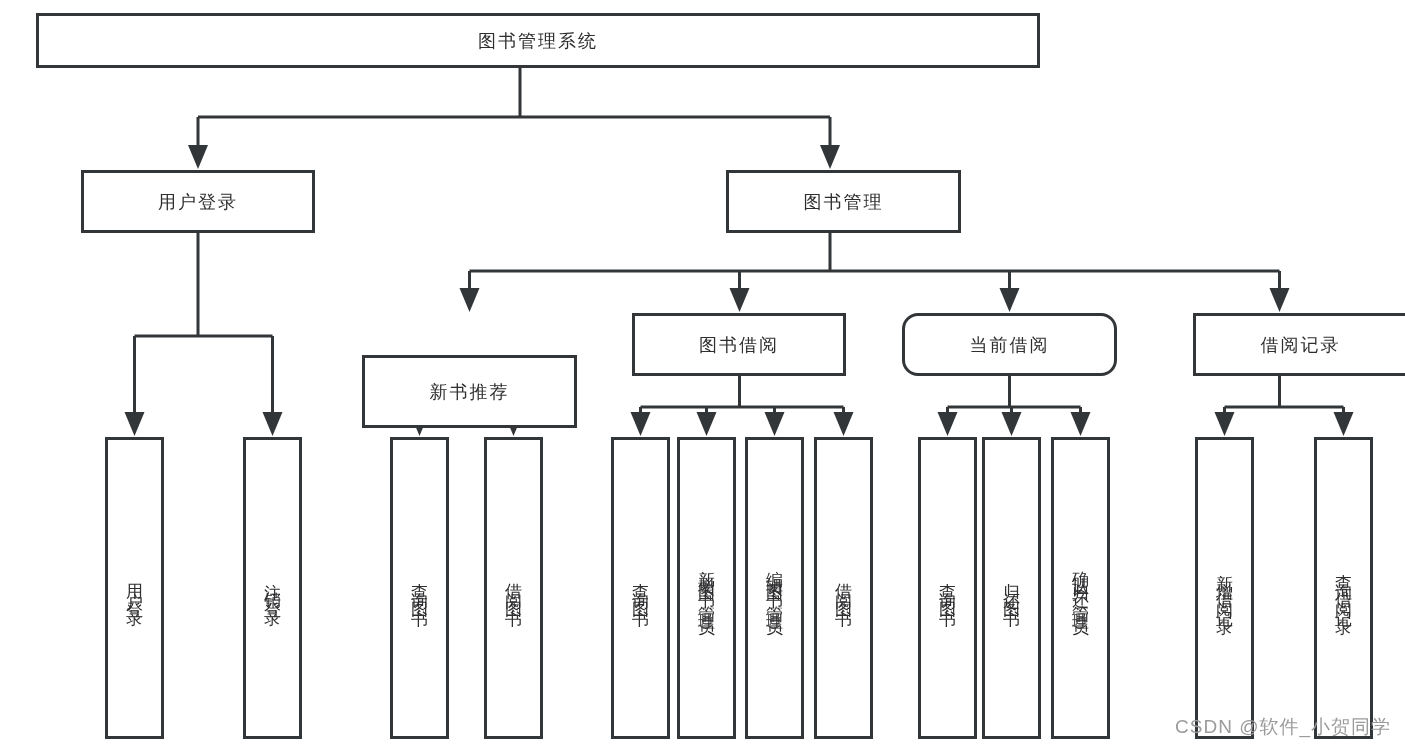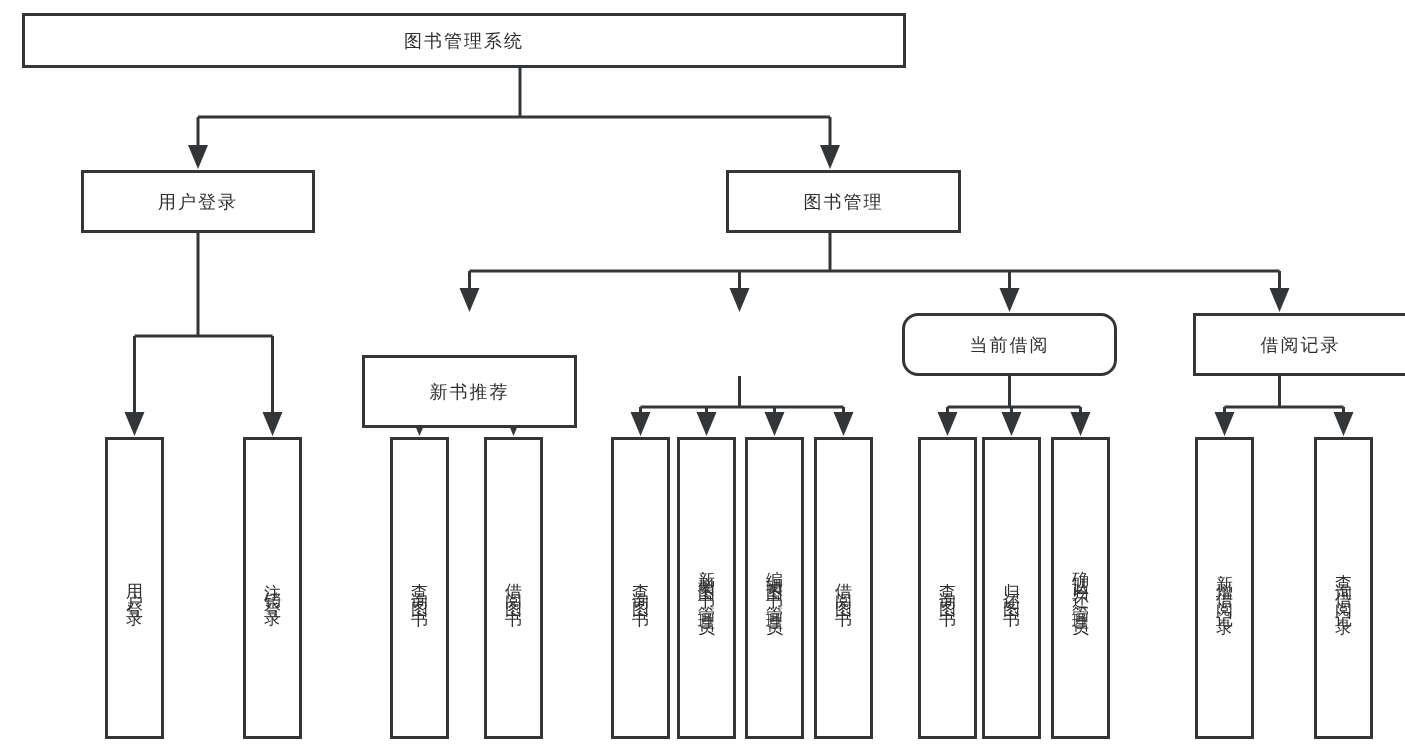--- a/index.html
+++ b/index.html
@@ -27,21 +27,21 @@
   .vbox{
     writing-mode:vertical-lr;
     text-orientation:upright;
     font-size:17px;
     letter-spacing:9px;
     line-height:1;
     text-align:center;
   }
   .vbox.tight{letter-spacing:7px;font-size:17px;}
   
-  .n-root{left:22px;top:13px;width:884px;height:55px;}
+  .n-root{left:36px;top:13px;width:1004px;height:55px;}
   .n-login{left:81px;top:170px;width:234px;height:63px;}
   .n-mgmt{left:712px;top:170px;width:235px;height:63px;margin-left:14px;}
   .n-l3-0{left:362px;top:313px;width:215px;height:73px;margin-top:42px;}
   .n-l3-1{left:632px;top:313px;width:214px;height:63px;}
   .n-l3-2{left:902px;top:313px;width:215px;height:63px;border-radius:16px;}
   .n-l3-3{left:1172px;top:313px;width:215px;height:63px;margin-left:21px;}
   .leaf{top:437px;width:59px;height:302px;}
   .lf-0{left:105px;}  .lf-1{left:243px;}
   .lf-2{left:390px;}  .lf-3{left:484px;}
   .lf-4{left:611px;}  .lf-5{left:677px;} .lf-6{left:745px;} .lf-7{left:814px;}
@@ -108,20 +108,21 @@
       <polygon points="1333.5,412 1353.5,412 1343.5,436"></polygon>
     </g>
   </svg>
 
   <div class="box n-root">图书管理系统</div>
 
   <div class="box n-login">用户登录</div>
   <div class="box n-mgmt">图书管理</div>
 
   <div class="box n-l3-0">新书推荐</div>
+  <div class="box n-l3-1">图书借阅</div>
   <div class="box n-l3-2">当前借阅</div>
   <div class="box n-l3-3">借阅记录</div>
 
   <div class="box vbox leaf lf-0">用户登录</div>
   <div class="box vbox leaf lf-1">注销登录</div>
 
   <div class="box vbox leaf lf-2">查询图书</div>
   <div class="box vbox leaf lf-3">借阅图书</div>
 
   <div class="box vbox leaf lf-4">查询图书</div>
@@ -129,14 +130,15 @@
   <div class="box vbox tight leaf lf-6">编辑图书（管理员）</div>
   <div class="box vbox leaf lf-7">借阅图书</div>
 
   <div class="box vbox leaf lf-8">查询图书</div>
   <div class="box vbox leaf lf-9">归还图书</div>
   <div class="box vbox tight leaf lf-10">确认归还（管理员）</div>
 
   <div class="box vbox leaf lf-11">新增借阅记录</div>
   <div class="box vbox leaf lf-12">查询借阅记录</div>
 
+  <div class="watermark">CSDN @软件_小贺同学</div>
 
 </div>
 
 </body></html>

